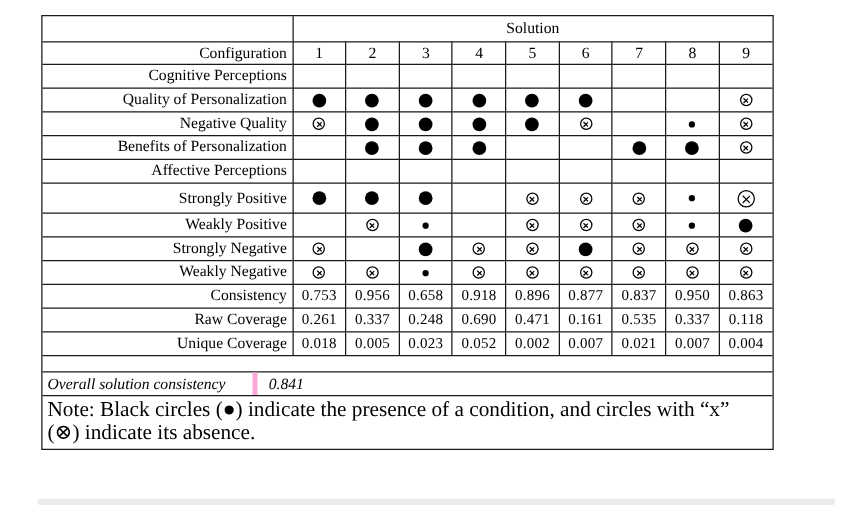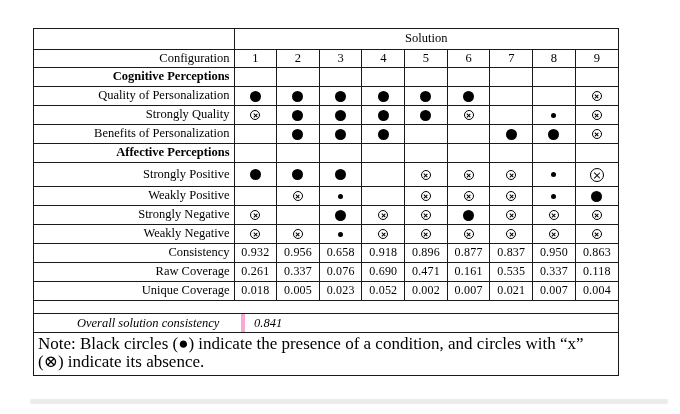--- a/index.html
+++ b/index.html
@@ -6,21 +6,21 @@
     margin: 0; padding: 0;
     width: 680px; height: 414px;
     background: #ffffff;
     font-family: "Liberation Serif", "DejaVu Serif", serif;
     color: #000000;
     position: relative;
     overflow: hidden;
   }
   .paper-table {
     position: absolute;
-    left: 33px; top: 28px;
+    left: 33px; top: 12px;
     width: 584px;
     border: 1px solid #1a1a1a;
     background: #ffffff;
     box-sizing: content-box;
   }
   table.main {
     border-collapse: collapse;
     border-style: hidden; 
     width: 100%;
     table-layout: fixed;
@@ -35,21 +35,21 @@
   tr.solution-row { height: 20px; }
   tr.config-row { height: 18px; }
   tr.tall { height: 24px; }
   td.label {
     text-align: right;
     padding: 1px 4px;
     font-size: 12.5px;
     white-space: nowrap;
     overflow: hidden;
   }
-  td.label.section { font-weight: bold; }
+  td.label.section { font-weight: normal; }
   td.cell {
     text-align: center;
     font-size: 12px;
   }
   td.cell.val { font-size: 12px; letter-spacing: 0.2px; }
   td.solution-span {
     text-align: center;
     font-size: 12.5px;
   }
   td.num { font-size: 12.5px; }
@@ -99,21 +99,20 @@
   .summary-label {
     width: 160px;
     flex: 0 0 160px;
     border-right: 4px solid #f9a8d4;
     padding: 0 4px;
     height: 100%;
     display: flex;
     align-items: center;
     white-space: nowrap;
     box-sizing: content-box;
-    margin-left: 39px;
   }
   .summary-value { padding: 0 9px; }
   .note {
     padding: 2px 5px 4px 4px;
     font-size: 17px;
     line-height: 18px;
   }
   .bottom-bar {
     position: absolute;
     left: 30px; top: 399px;
@@ -176,21 +175,21 @@
           <td class="cell"><span class="sym sym-large-filled"></span></td>
           <td class="cell"><span class="sym sym-large-filled"></span></td>
           <td class="cell"><span class="sym sym-large-filled"></span></td>
           <td class="cell"><span class="sym sym-large-filled"></span></td>
           <td class="cell"><span class="sym sym-large-filled"></span></td>
           <td class="cell"></td>
           <td class="cell"></td>
           <td class="cell"><span class="sym sym-small-x"></span></td>
         </tr>
         <tr>
-          <td class="label">Strongly Quality</td>
+          <td class="label">Negative Quality</td>
           <td class="cell"><span class="sym sym-small-x"></span></td>
           <td class="cell"><span class="sym sym-large-filled"></span></td>
           <td class="cell"><span class="sym sym-large-filled"></span></td>
           <td class="cell"><span class="sym sym-large-filled"></span></td>
           <td class="cell"><span class="sym sym-large-filled"></span></td>
           <td class="cell"><span class="sym sym-small-x"></span></td>
           <td class="cell"></td>
           <td class="cell"><span class="sym sym-small-filled"></span></td>
           <td class="cell"><span class="sym sym-small-x"></span></td>
         </tr>
@@ -261,35 +260,35 @@
           <td class="cell"><span class="sym sym-small-filled"></span></td>
           <td class="cell"><span class="sym sym-small-x"></span></td>
           <td class="cell"><span class="sym sym-small-x"></span></td>
           <td class="cell"><span class="sym sym-small-x"></span></td>
           <td class="cell"><span class="sym sym-small-x"></span></td>
           <td class="cell"><span class="sym sym-small-x"></span></td>
           <td class="cell"><span class="sym sym-small-x"></span></td>
         </tr>
         <tr>
           <td class="label">Consistency</td>
-          <td class="cell val">0.932</td>
+          <td class="cell val">0.753</td>
           <td class="cell val">0.956</td>
           <td class="cell val">0.658</td>
           <td class="cell val">0.918</td>
           <td class="cell val">0.896</td>
           <td class="cell val">0.877</td>
           <td class="cell val">0.837</td>
           <td class="cell val">0.950</td>
           <td class="cell val">0.863</td>
         </tr>
         <tr>
           <td class="label">Raw Coverage</td>
           <td class="cell val">0.261</td>
           <td class="cell val">0.337</td>
-          <td class="cell val">0.076</td>
+          <td class="cell val">0.248</td>
           <td class="cell val">0.690</td>
           <td class="cell val">0.471</td>
           <td class="cell val">0.161</td>
           <td class="cell val">0.535</td>
           <td class="cell val">0.337</td>
           <td class="cell val">0.118</td>
         </tr>
         <tr>
           <td class="label">Unique Coverage</td>
           <td class="cell val">0.018</td>

